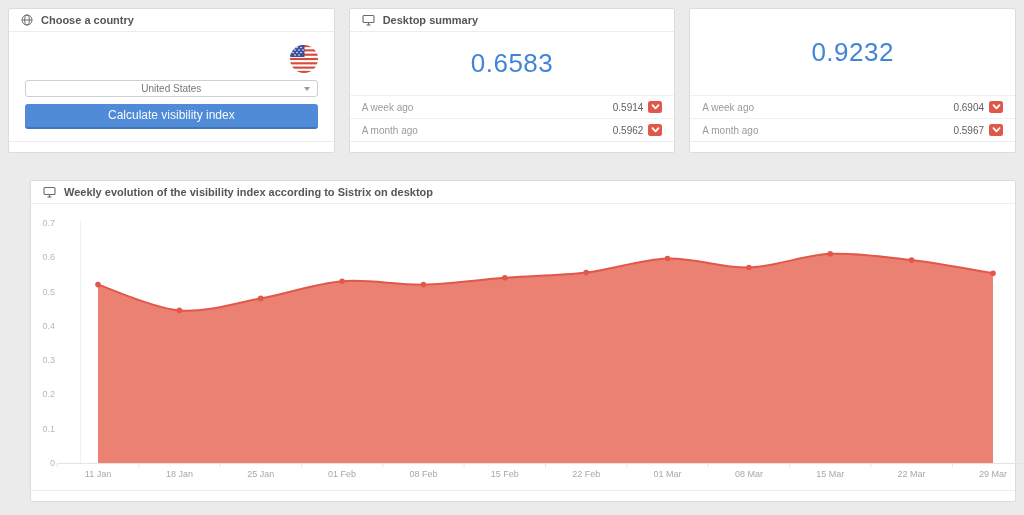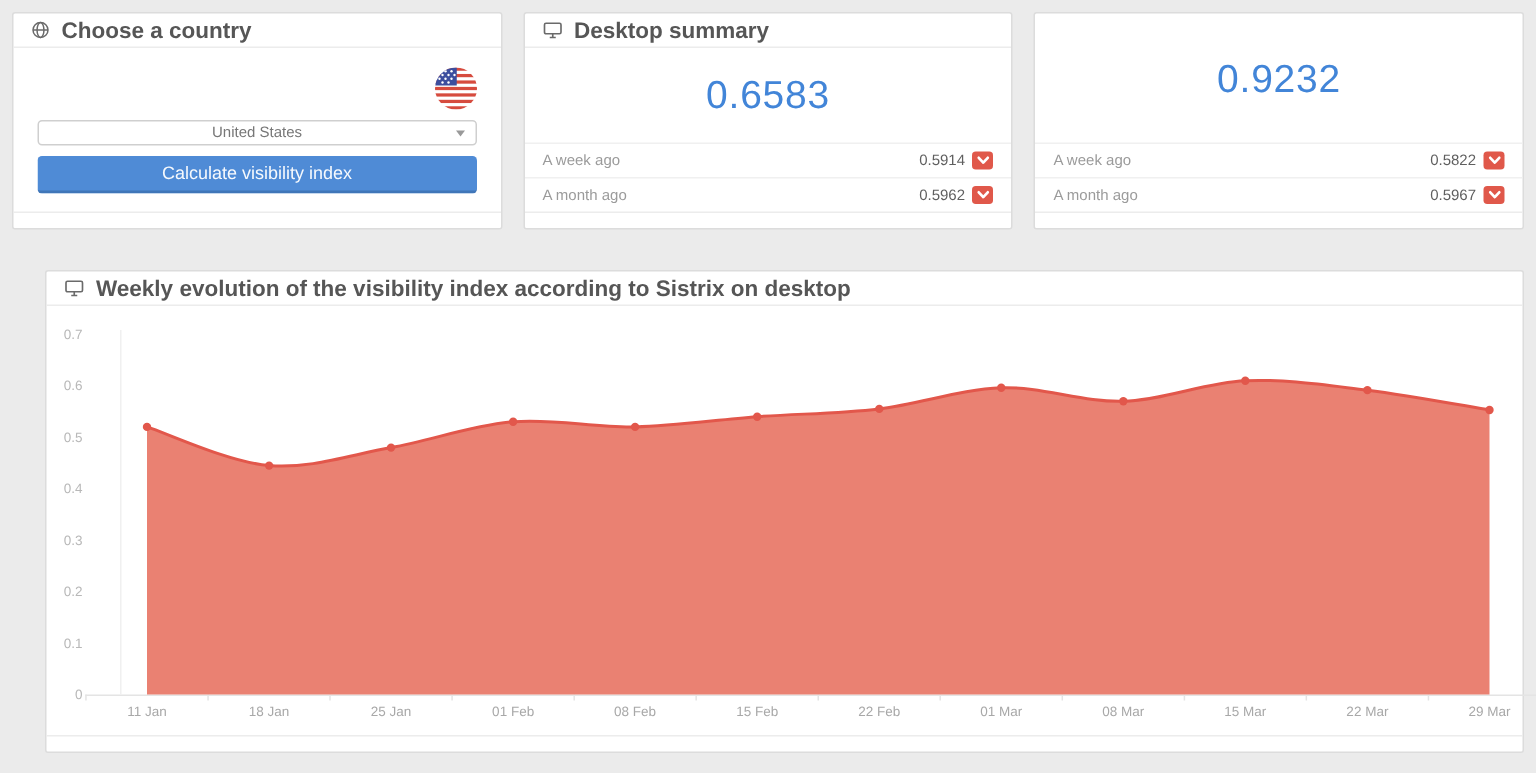--- a/index.html
+++ b/index.html
@@ -20,21 +20,21 @@
     flex-direction: column;
     min-width: 0;
   }
   .card-header {
     height: 19px;
     display: flex;
     align-items: center;
     gap: 8px;
     padding: 11px 12px;
     border-bottom: 1px solid #ececec;
-    font-size: 15px;
+    font-size: 11px;
     font-weight: 600;
     color: #565656;
     flex: none;
   }
   .hicon { display: inline-flex; align-items: center; color: #6a6a6a; }
   .card-footer { margin-top: auto; border-top: 1px solid #ececec; height: 11px; flex: none; }
 
   
   .country-body {
     flex: 1;
@@ -225,21 +225,21 @@
       </div>
       <div class="card-footer"></div>
     </section>
 
     <section class="card">
       <div class="summary-body">
         <div class="big-number">0.9232</div>
         <div class="srow">
           <span class="rlabel">A week ago</span>
           <span class="rright">
-            <span class="rvalue">0.5822</span>
+            <span class="rvalue">0.6904</span>
             <span class="badge">
               <svg width="9" height="8" viewBox="0 0 9 8" fill="none" stroke="#ffffff" stroke-width="1.8" stroke-linecap="round" stroke-linejoin="round">
                   <polyline points="1.5,2.2 4.5,5.4 7.5,2.2"></polyline>
                 </svg>
             </span>
           </span>
         </div>
         <div class="srow">
           <span class="rlabel">A month ago</span>
           <span class="rright">

